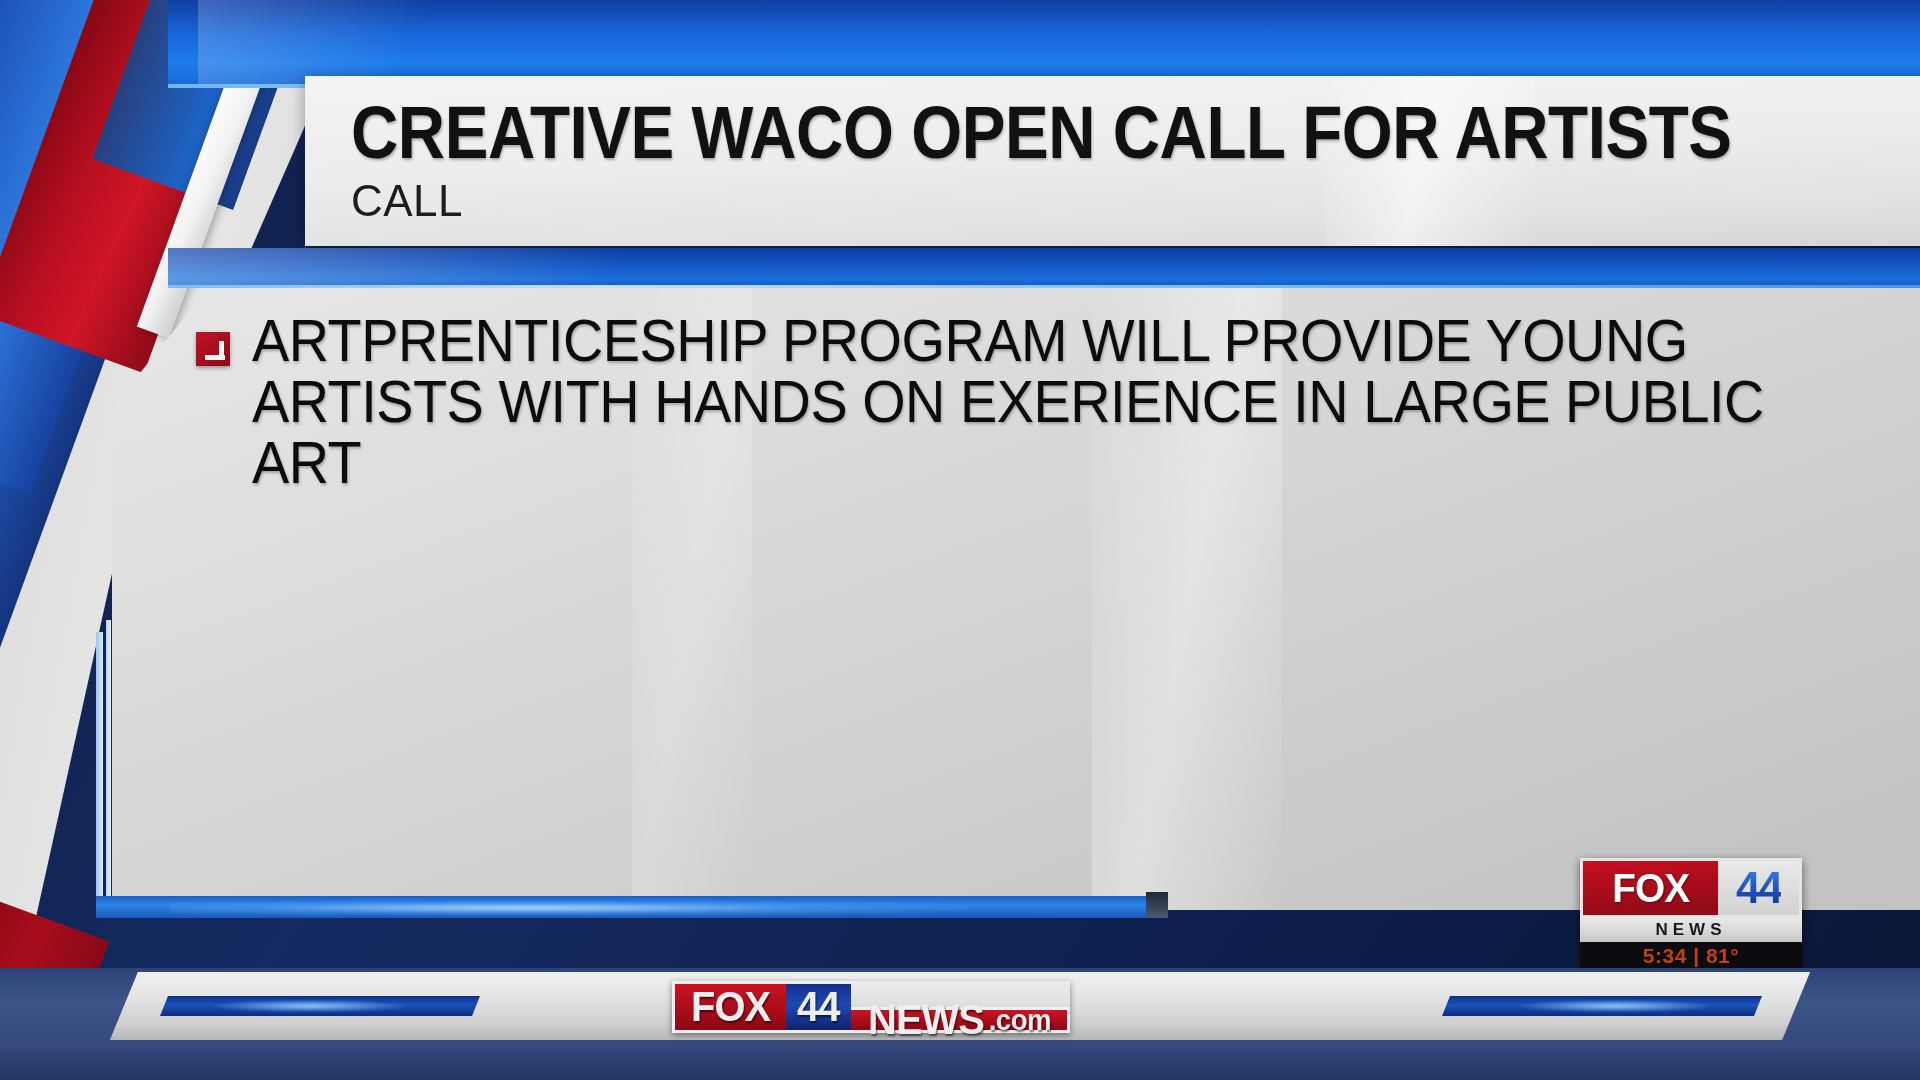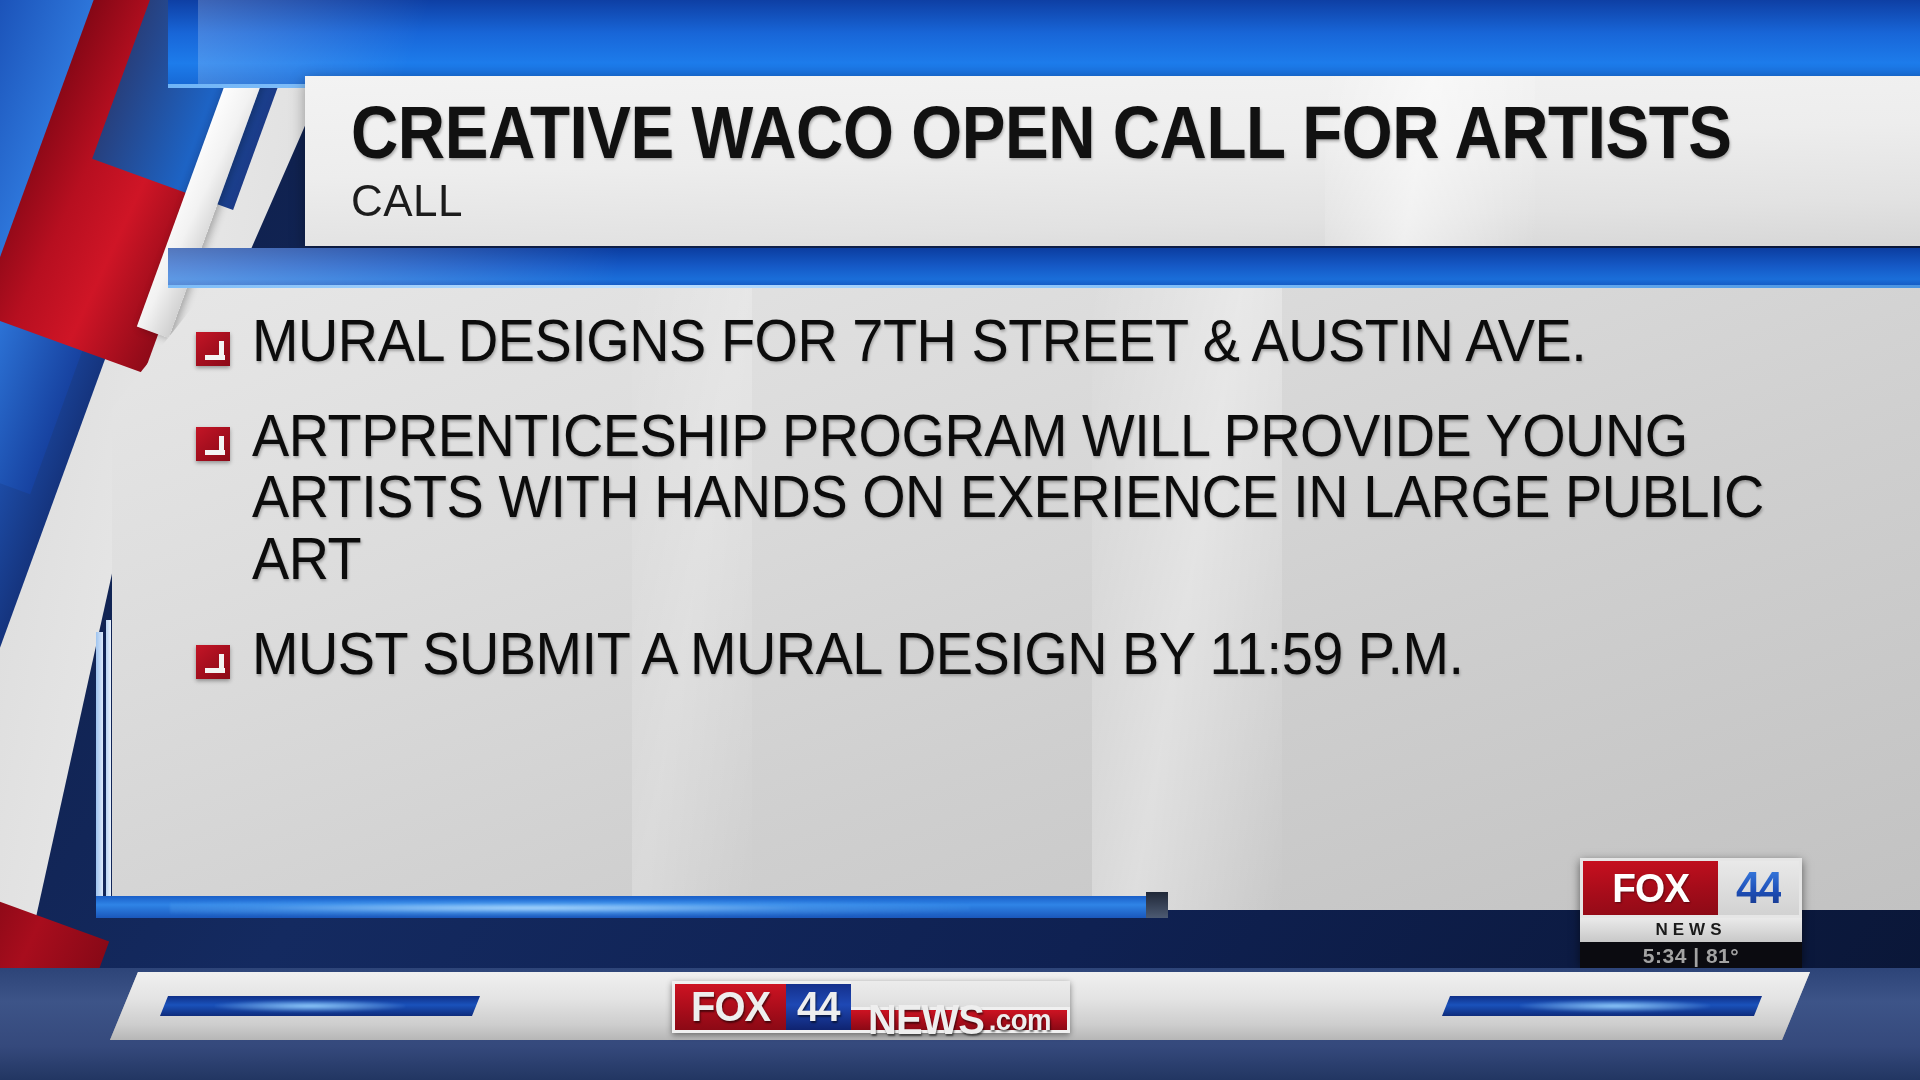--- a/index.html
+++ b/index.html
@@ -258,21 +258,21 @@
   .bug-kwkt span {
     font-size:17px; font-weight:bold; color:#1a1a1a;
     letter-spacing:5px;
   }
   .bug-time {
     height:28px;
     background:#0b0b10;
     display:flex; align-items:center; justify-content:center;
   }
   .bug-time span {
-    font-size:21px; font-weight:bold; color:#a3a3a3;
+    font-size:21px; font-weight:bold; color:#c2410c;
     letter-spacing:.5px;
   }
 
   
   .bottom-strip {
     position:absolute; left:0; top:968px; width:1920px; height:112px;
     background:linear-gradient(180deg,#2d4478 0%,#3d5488 30%,#35497c 70%,#223662 100%);
   }
   .bottom-bar {
     position:absolute; left:110px; top:972px; width:1700px; height:68px;
@@ -384,34 +384,26 @@
   </div>
 
   <div class="rail-outer"></div>
   <div class="rail-inner"></div>
   <div class="accent-bar"></div>
   <div class="accent-glow"></div>
   <div class="accent-nub"></div>
 
   <div class="bullets">
 
-    <div class="bullet-row">
-      <div class="bullet-mark"></div>
-      <div class="bullet-text">MURAL DESIGNS FOR 7TH STREET &amp; AUSTIN AVE.</div>
-    </div>
 
     <div class="bullet-row">
       <div class="bullet-mark"></div>
       <div class="bullet-text">ARTPRENTICESHIP PROGRAM WILL PROVIDE YOUNG ARTISTS WITH HANDS ON EXERIENCE IN LARGE PUBLIC ART</div>
     </div>
 
-    <div class="bullet-row">
-      <div class="bullet-mark"></div>
-      <div class="bullet-text">MUST SUBMIT A MURAL DESIGN BY 11:59 P.M.</div>
-    </div>
 
   </div>
 
   <div class="bug">
     <div class="bug-top">
       <div class="bug-fox">
         <span>FOX</span>
       </div>
       <div class="bug-44">
         <span>44</span>

